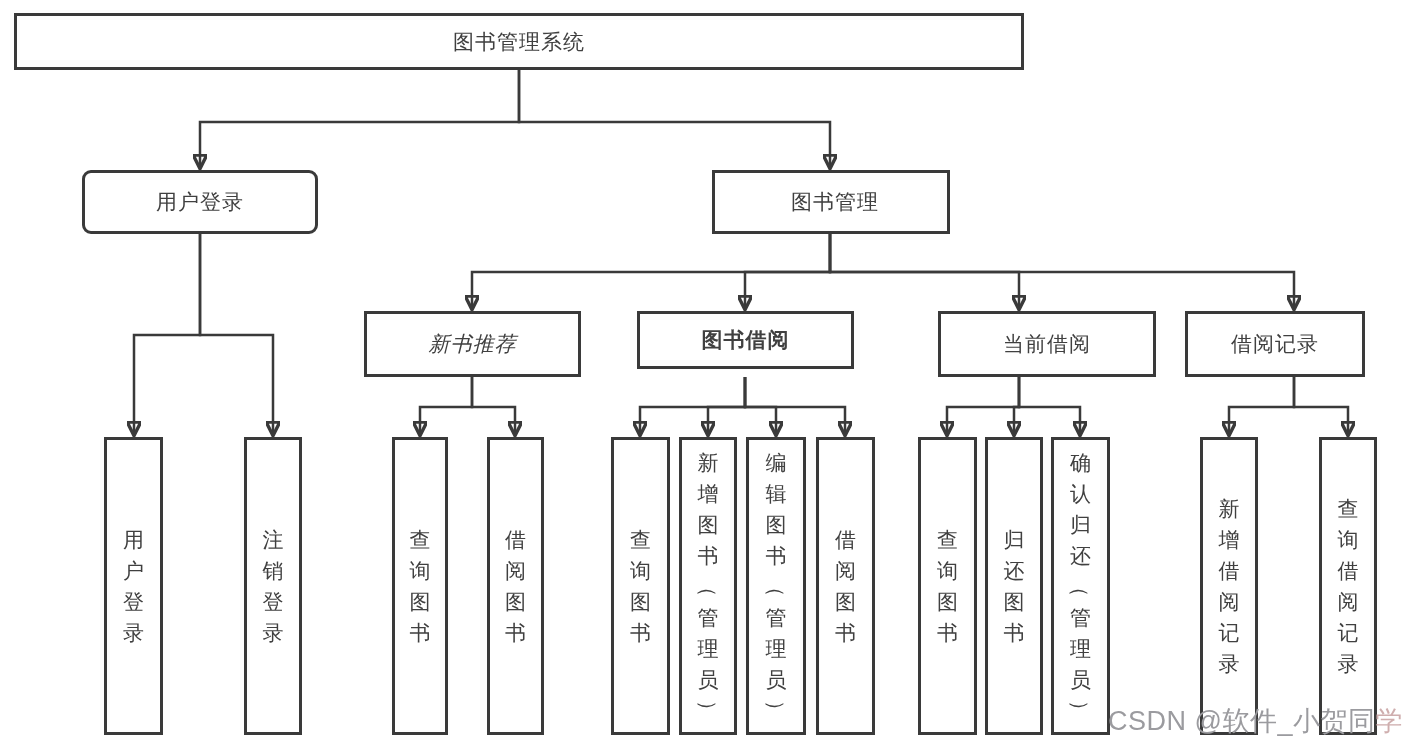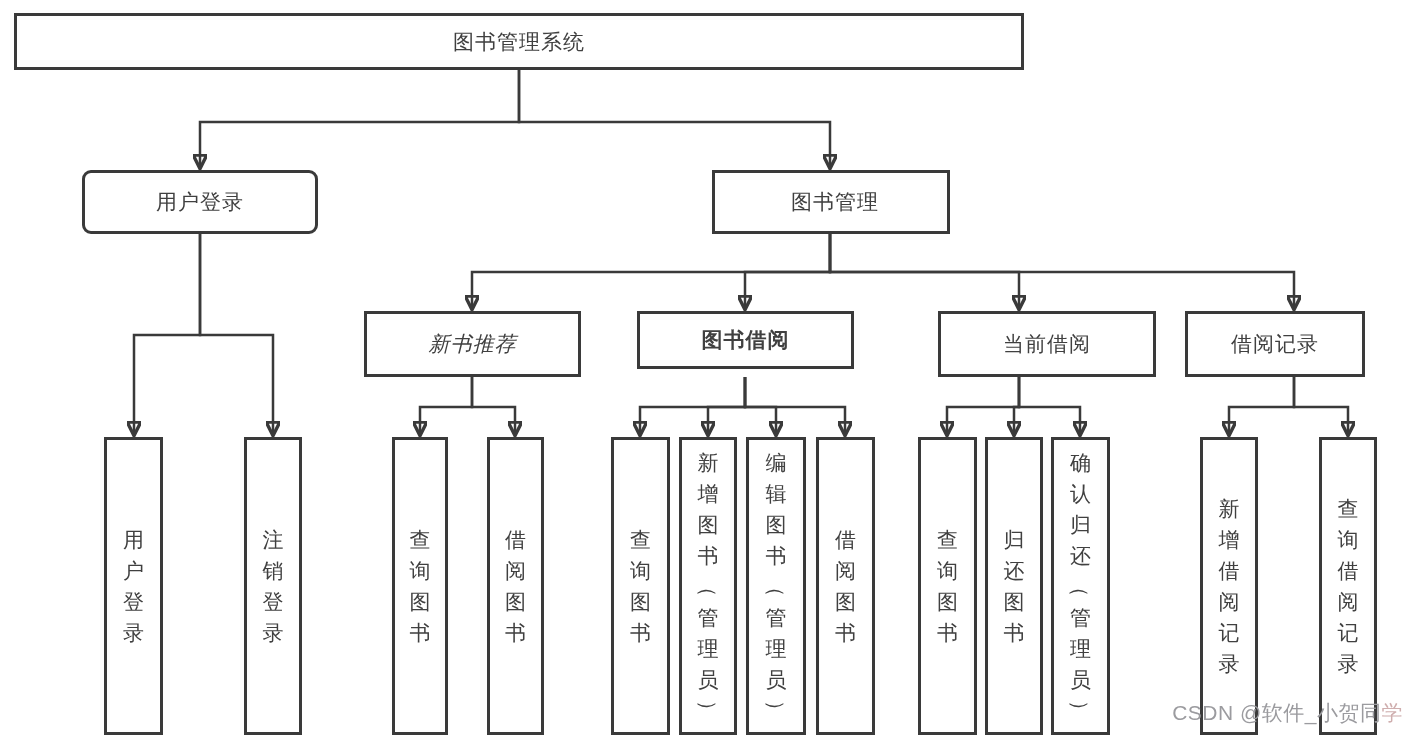--- a/index.html
+++ b/index.html
@@ -27,22 +27,22 @@
   }
   .leaf{
     top:437px;height:298px;
     flex-direction:column;
     letter-spacing:0;
   }
   .vchar{display:block;height:31px;line-height:31px;font-size:21px;text-align:center;}
   .vpar{transform:rotate(90deg);}
   #watermark{
     position:absolute;
-    right:2px;bottom:20px;
-    font-size:21px;
+    right:2px;bottom:8px;
+    font-size:27px;
     color:#9b9b9f;
     letter-spacing:0.5px;
     z-index:5;
     white-space:nowrap;
   }
   #watermark .accent{color:#cfaeae;}
 </style>
 </head>
 <body>
 

